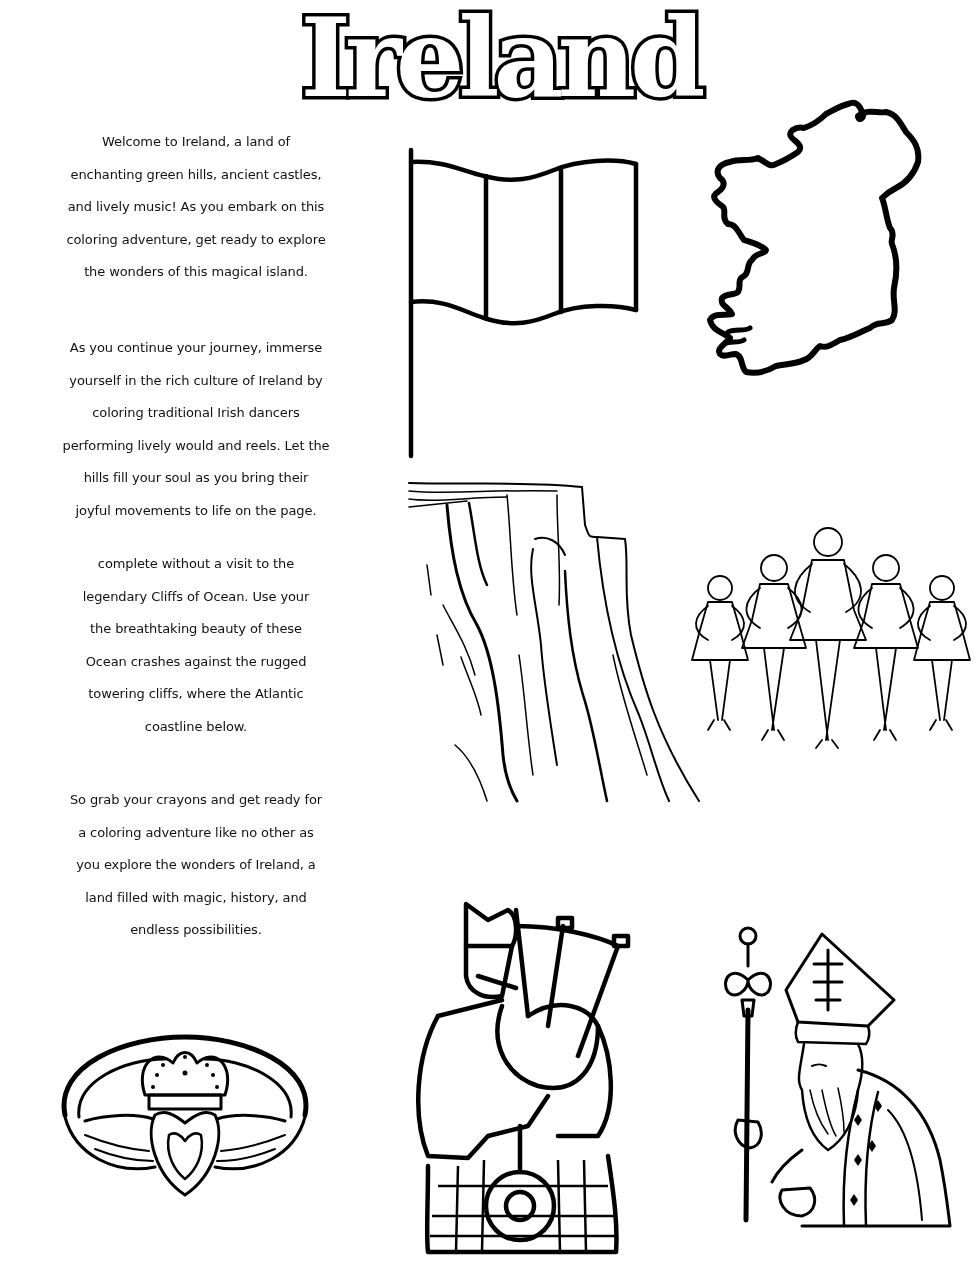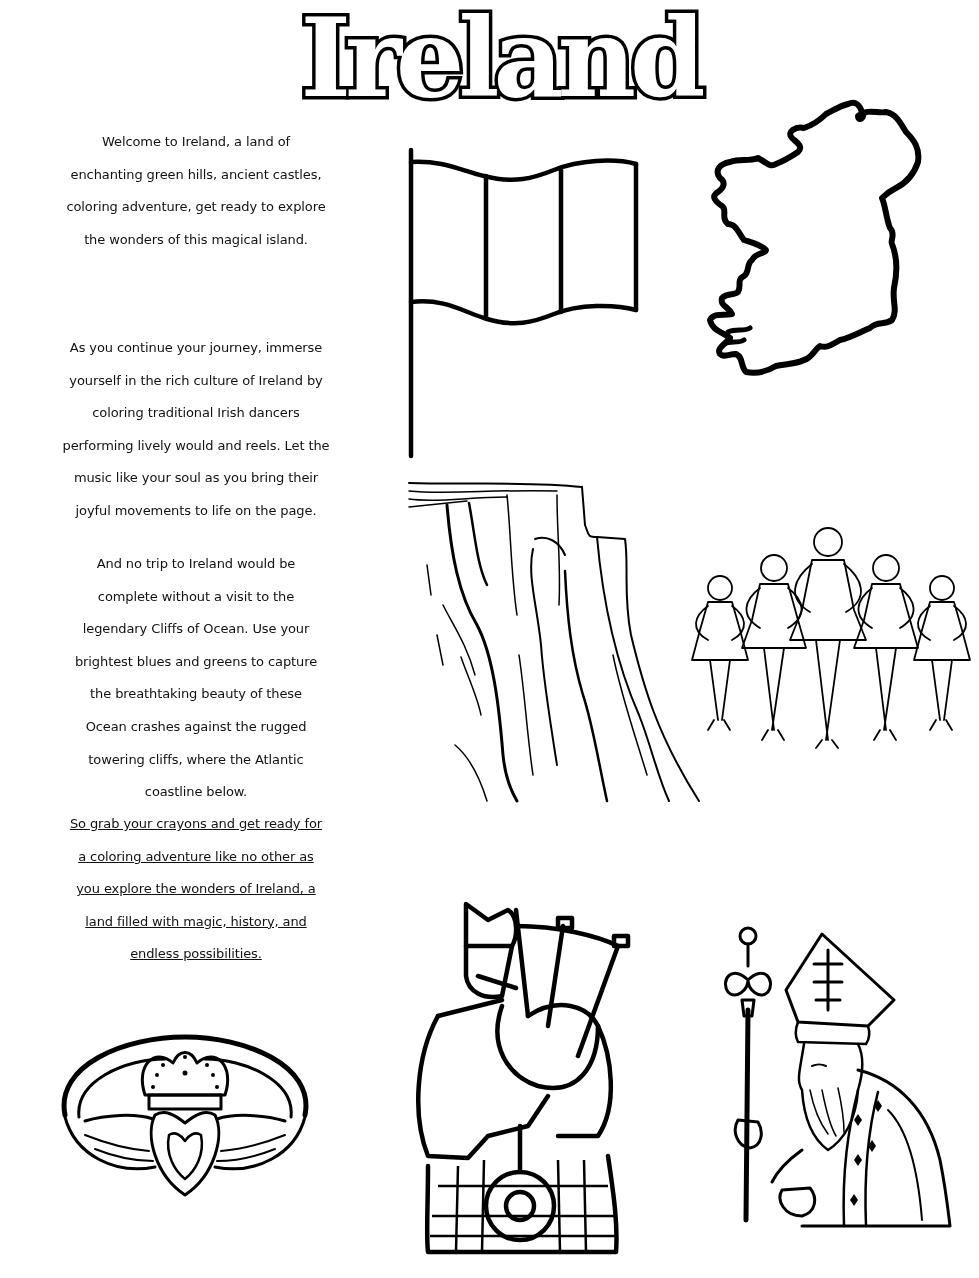--- a/index.html
+++ b/index.html
@@ -5,59 +5,58 @@
     html, body { margin: 0; padding: 0; background: #ffffff; }
     body { width: 979px; height: 1278px; position: relative; overflow: hidden; font-family: "DejaVu Sans", sans-serif; color: #111; }
     .abs { position: absolute; }
     .title-wrap { left: 290px; top: 0; width: 420px; height: 118px; }
     .title-wrap svg { width: 100%; height: 100%; }
     .text-col { left: 4px; width: 384px; text-align: center; font-family: "DejaVu Sans", sans-serif; font-size: 13px; line-height: 32.6px; color: #111; letter-spacing: -0.1px; }
     .text-col p { margin: 0; }
     .para1 { top: 126px; }
     .para2 { top: 332px; }
     .para3 { top: 548px; }
-    .para4 { top: 808px; text-decoration: underline; }
+    .para4 { top: 784px; }
     .line { display: block; white-space: nowrap; }
     svg { display: block; }
   </style>
 </head>
 <body>
 
 <div class="abs title-wrap">
   <svg viewBox="0 0 420 118">
     <text x="210" y="96" text-anchor="middle" font-family="'DejaVu Serif', serif" font-weight="bold" font-size="108" fill="#ffffff" stroke="#000000" stroke-width="7" paint-order="stroke" letter-spacing="-6">Ireland</text>
   </svg>
 </div>
 
 <div class="abs text-col para1">
   <p>
     <span class="line">Welcome to Ireland, a land of</span>
     <span class="line">enchanting green hills, ancient castles,</span>
+    <span class="line">and lively music! As you embark on this</span>
     <span class="line">coloring adventure, get ready to explore</span>
     <span class="line">the wonders of this magical island.</span>
   </p>
 </div>
 
 <div class="abs text-col para2">
   <p>
     <span class="line">As you continue your journey, immerse</span>
     <span class="line">yourself in the rich culture of Ireland by</span>
     <span class="line">coloring traditional Irish dancers</span>
     <span class="line">performing lively would and reels. Let the</span>
-    <span class="line">music like your soul as you bring their</span>
+    <span class="line">hills fill your soul as you bring their</span>
     <span class="line">joyful movements to life on the page.</span>
   </p>
 </div>
 
 <div class="abs text-col para3">
   <p>
-    <span class="line">And no trip to Ireland would be</span>
     <span class="line">complete without a visit to the</span>
     <span class="line">legendary Cliffs of Ocean. Use your</span>
-    <span class="line">brightest blues and greens to capture</span>
     <span class="line">the breathtaking beauty of these</span>
     <span class="line">Ocean crashes against the rugged</span>
     <span class="line">towering cliffs, where the Atlantic</span>
     <span class="line">coastline below.</span>
   </p>
 </div>
 
 <div class="abs text-col para4">
   <p>
     <span class="line">So grab your crayons and get ready for</span>

